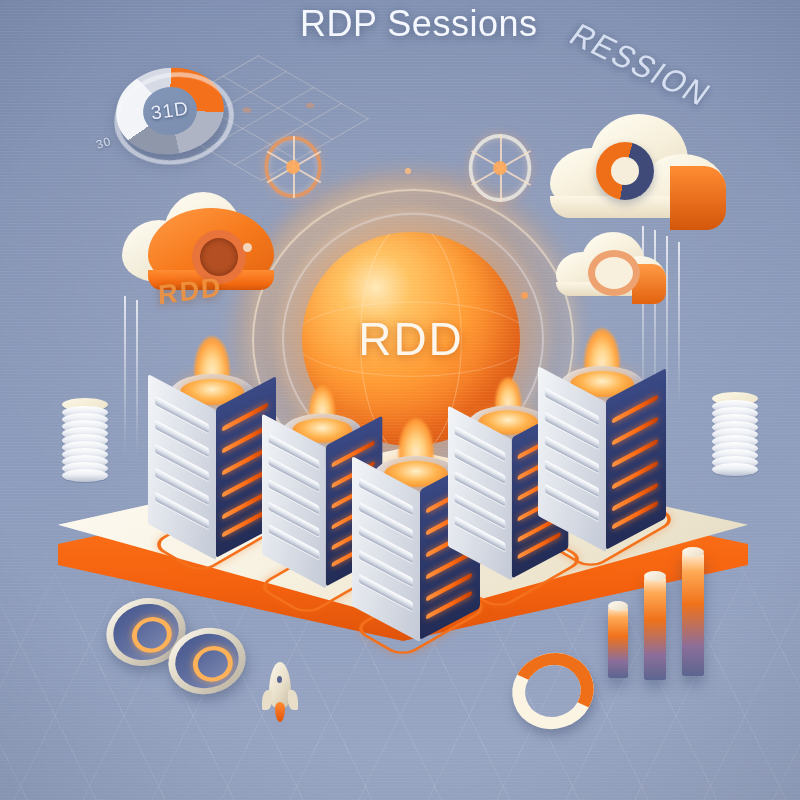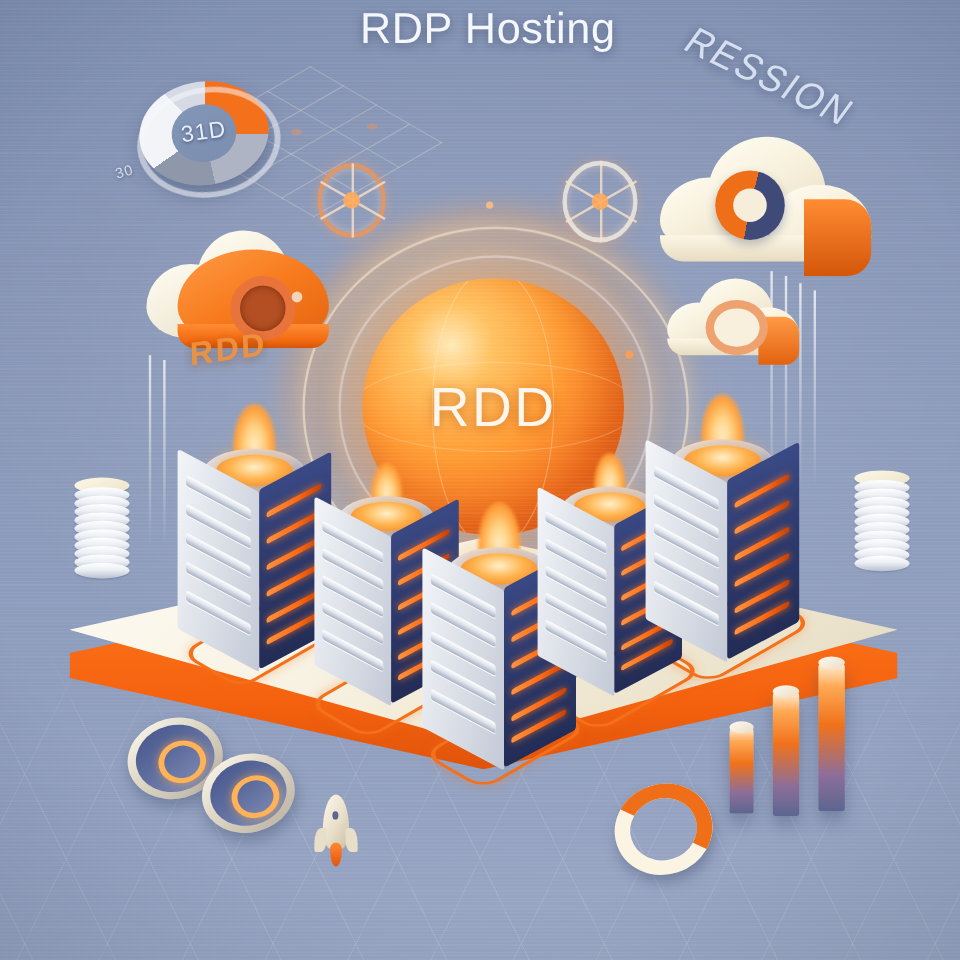--- a/index.html
+++ b/index.html
@@ -314,21 +314,21 @@
   .dotacc{position:absolute;border-radius:50%;z-index:26;}
 </style>
 </head>
 <body>
 
 <div id="scene">
 
   <div class="floor"></div>
 
   <div class="headline">
-    <div class="hl-l2">RDP Hosting</div>
+    <div class="hl-l2">RDP Sessions</div>
   </div>
   <div class="sideword">RESSION</div>
 
   <div class="tinylabel" style="left:96px;top:136px;">30</div>
 
   <div class="gauge">
     <div class="gauge-disc"></div>
     <div class="gauge-rim"></div>
     <div class="gauge-hole">
       <span>31D</span>

